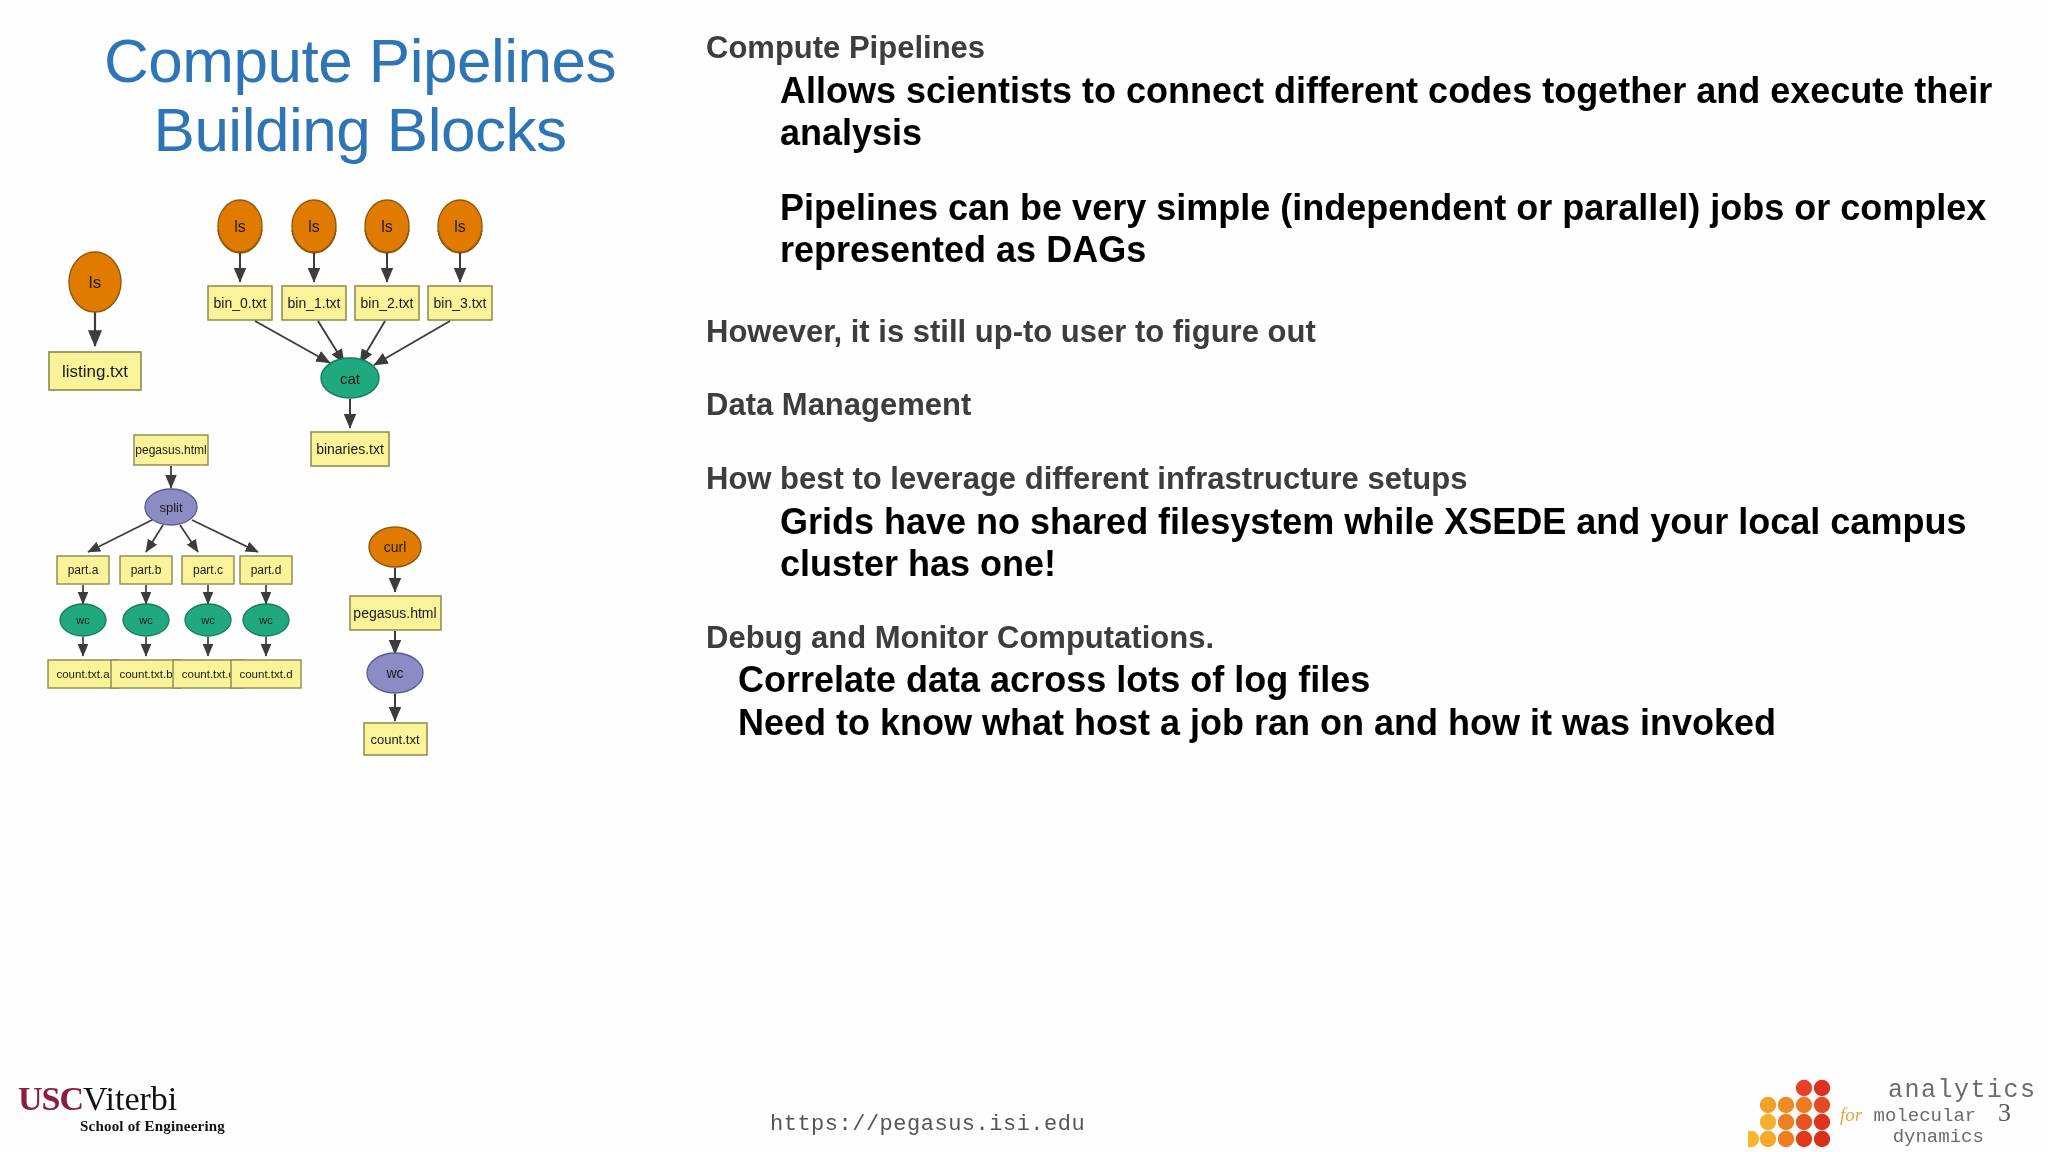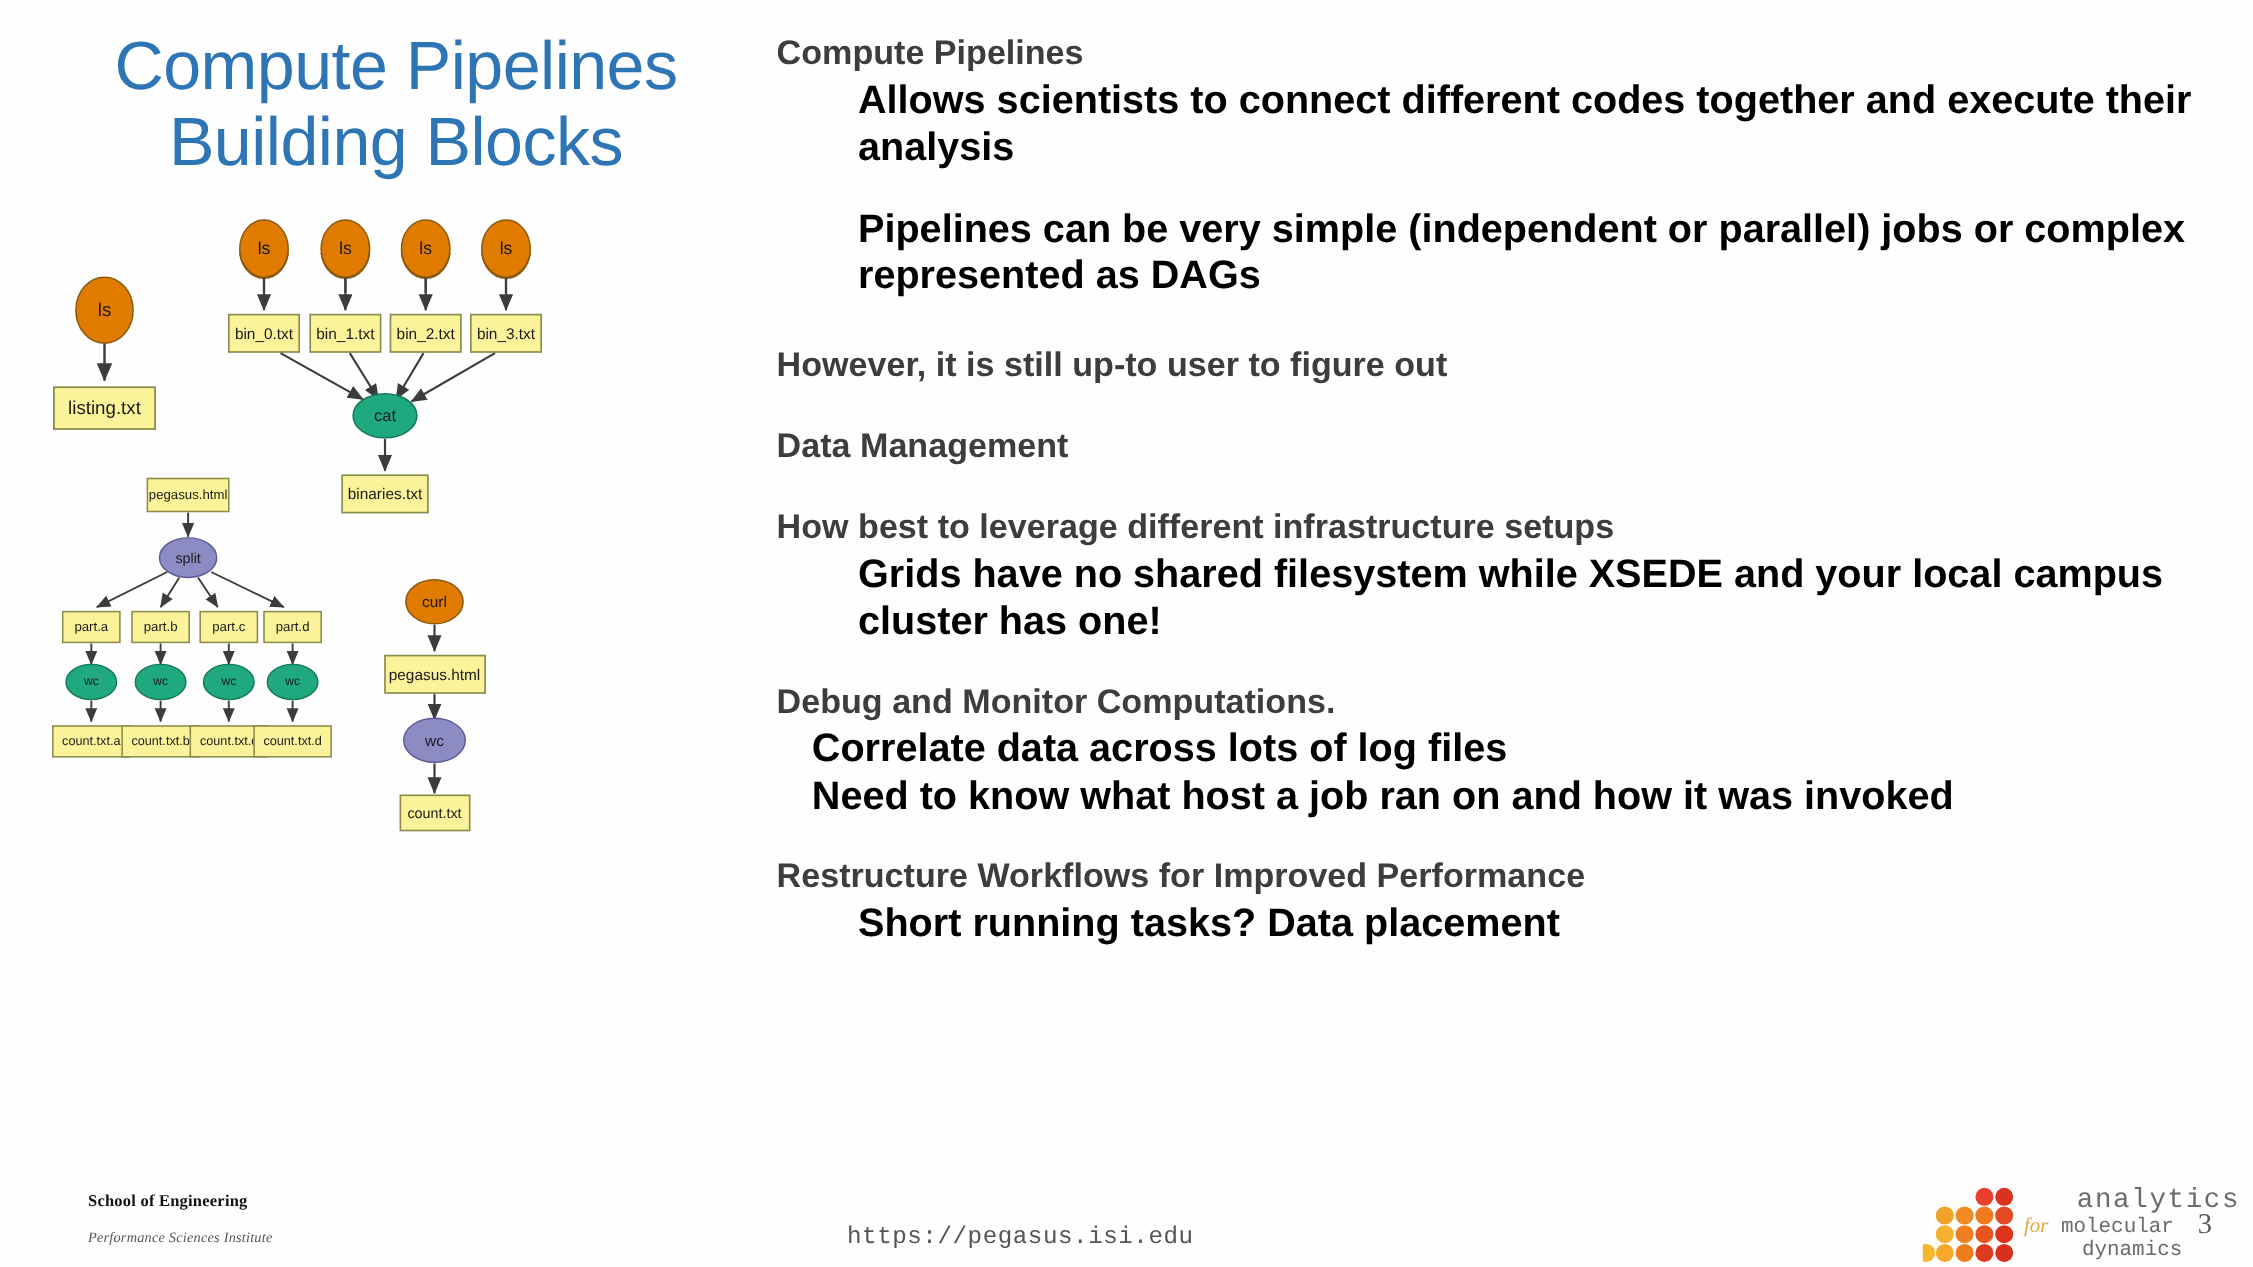--- a/index.html
+++ b/index.html
@@ -311,28 +311,25 @@
     <div class="gap-m"></div>
 
     <div class="blk">
       <div class="head">Debug and Monitor Computations.</div>
       <div class="sub tight">Correlate data across lots of log files</div>
       <div class="sub tight">Need to know what host a job ran on and how it was invoked</div>
     </div>
 
     <div class="gap-m"></div>
 
-    <div class="blk">
-      <div class="head">Restructure Workflows for Improved Performance</div>
-      <div class="sub">Short running tasks? Data placement</div>
-    </div>
 
   </div>
 
   <div class="usc-logo">
+    <div class="usc-top"><span class="usc-usc">USC</span><span class="usc-vit">Viterbi</span></div>
     <div class="usc-sub1">School of Engineering</div>
     <div class="usc-sub2">Performance Sciences Institute</div>
   </div>
 
   <div class="footer-url">https://pegasus.isi.edu</div>
 
   <div class="amd-logo">
     <svg width="90" height="70" viewBox="0 0 90 70" xmlns="http://www.w3.org/2000/svg">
 
       <circle cx="56" cy="10" r="8.2" fill="#e8402a"></circle>

